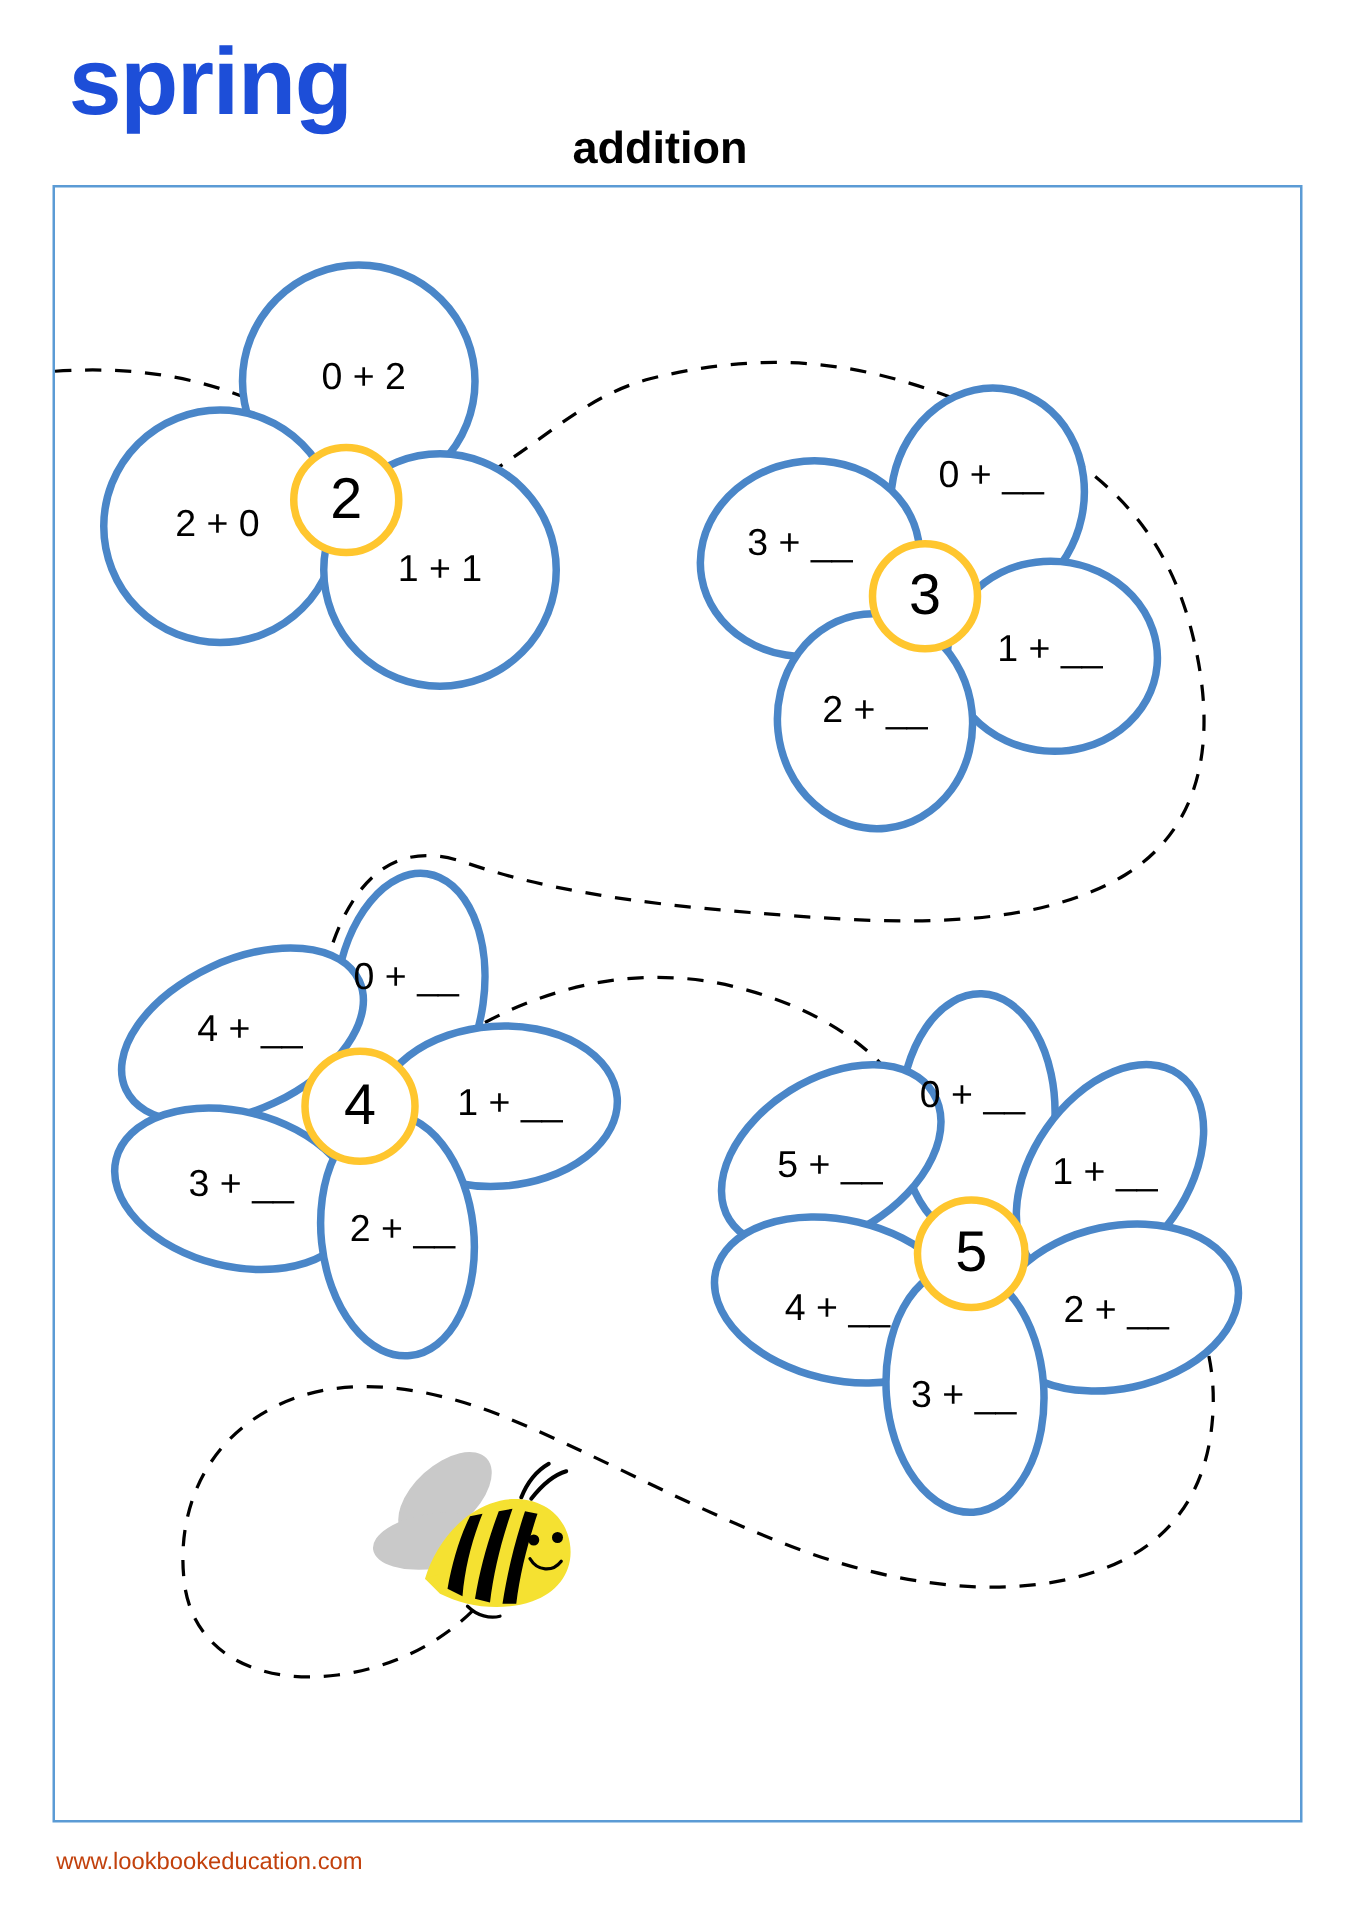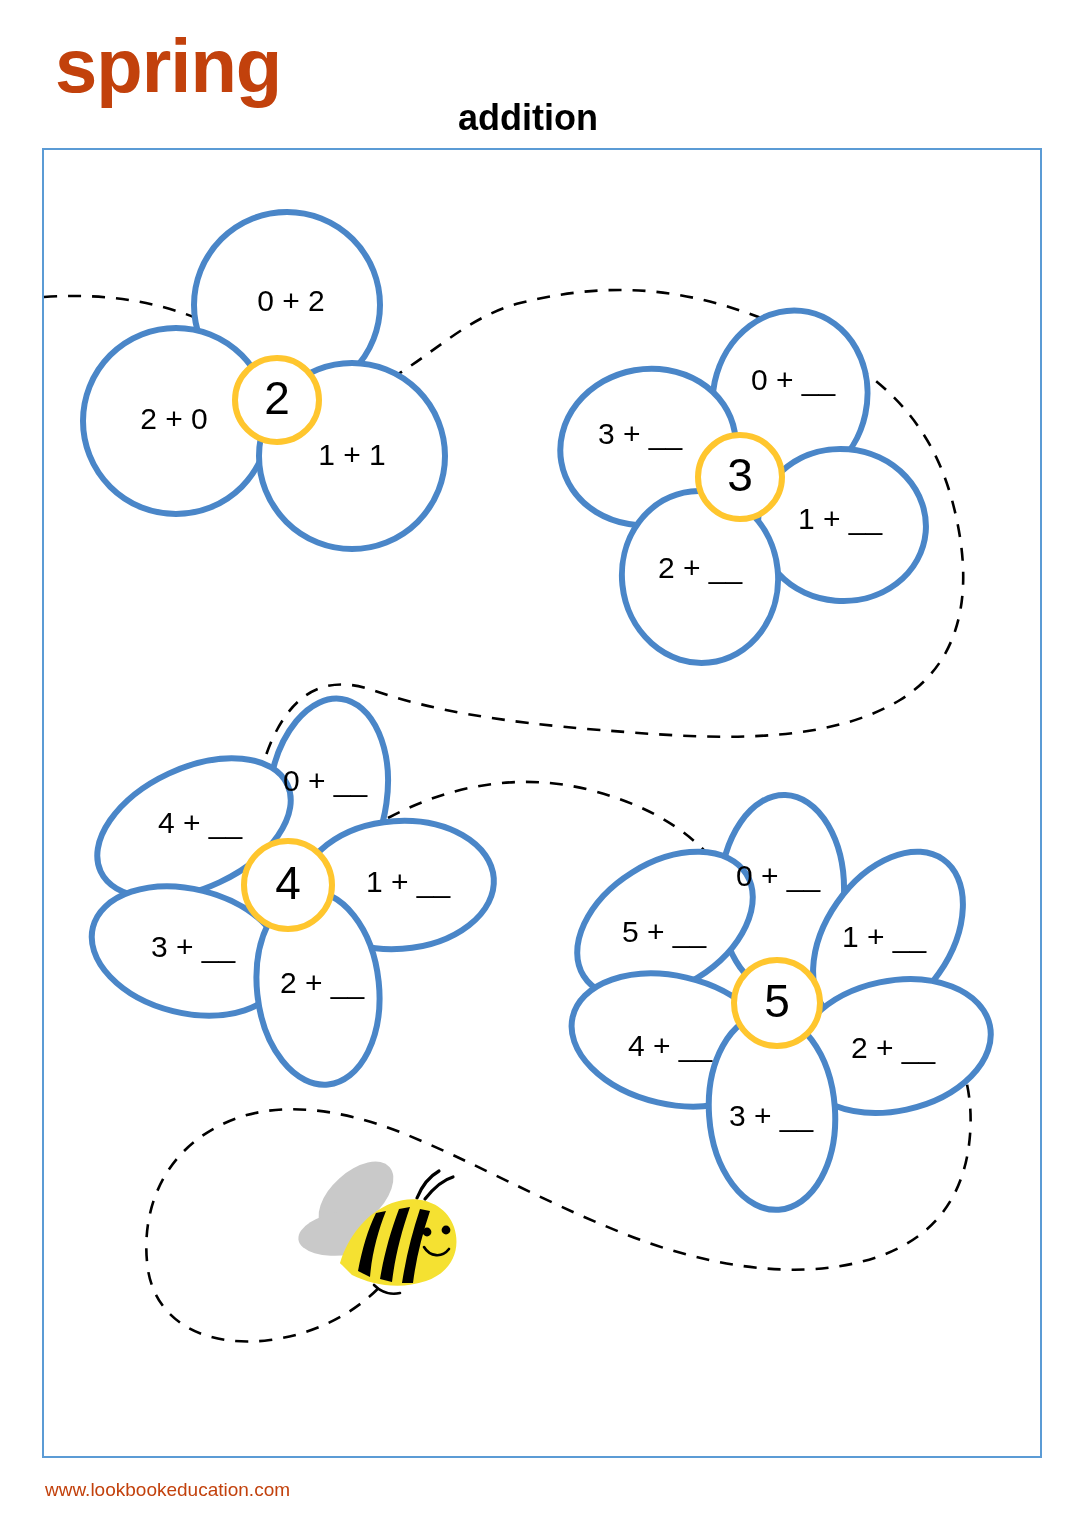--- a/index.html
+++ b/index.html
@@ -18,21 +18,21 @@
     position: absolute;
     inset: 0;
     background: #ffffff;
   }
   .title-spring {
     position: absolute;
     left: 55px;
     top: 28px;
     font-size: 76px;
     font-weight: bold;
-    color: #c2410c;
+    color: #1d4ed8;
     letter-spacing: -1px;
     line-height: 1;
   }
   .title-sub {
     position: absolute;
     left: 458px;
     top: 100px;
     font-size: 36px;
     font-weight: bold;
     color: #000000;

